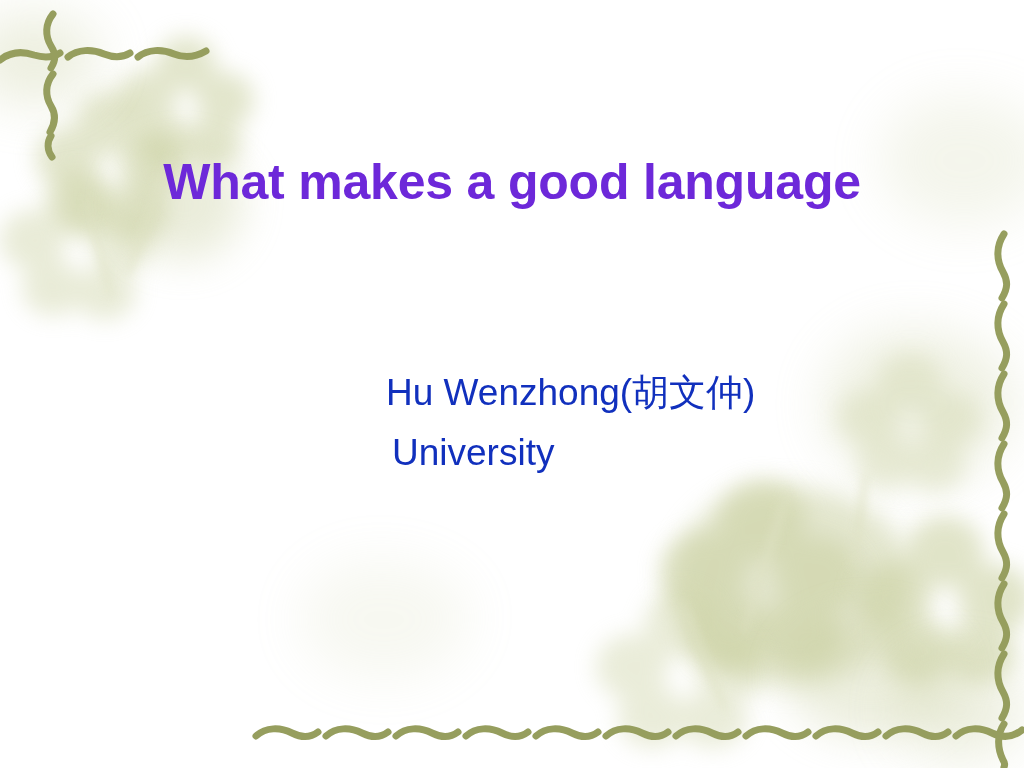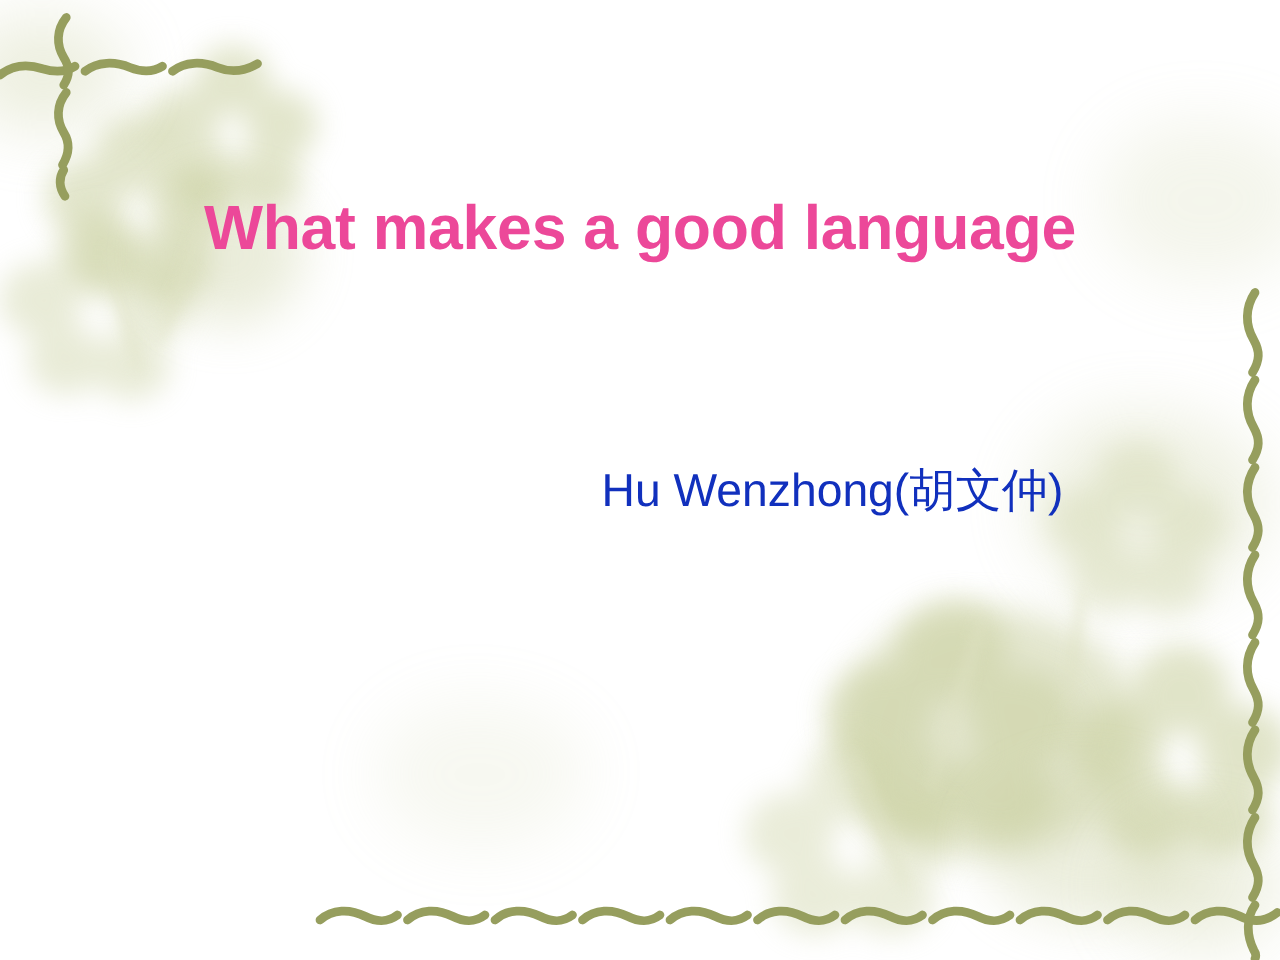--- a/index.html
+++ b/index.html
@@ -59,39 +59,39 @@
   .rule { position: absolute; }
   .rule svg { display: block; overflow: visible; }
 
   
   #title {
     position: absolute;
     left: 62px;
     top: 148px;
     width: 900px;
     text-align: center;
-    color: #ec4899;
+    color: #6d28d9;
     font-size: 50px;
     font-weight: bold;
     line-height: 1.38;
     letter-spacing: -0.2px;
   }
   #subtitle {
     position: absolute;
     left: 386px;
     top: 363px;
     width: 560px;
     color: #1130bd;
     font-size: 37px;
     font-weight: normal;
     line-height: 1.62;
     white-space: nowrap;
   }
   #subtitle .ln { display: block; }
-  #subtitle .ln.indent1 { margin-left: 0px; text-align: center; }
+  #subtitle .ln.indent1 { margin-left: 0px; }
   #subtitle .ln.indent2 { margin-left: 3px; }
   #subtitle .ln.indent3 { margin-left: 6px; }
 </style>
 </head>
 <body>
 
 <div id="slide">
 
   <div class="floral-layer">
 
@@ -214,15 +214,16 @@
       </g>
     </svg>
   </div>
 
   <div id="title">
     <div>What makes a good language</div>
   </div>
 
   <div id="subtitle">
     <span class="ln indent1">Hu Wenzhong(胡文仲)</span>
+    <span class="ln indent3">University</span>
   </div>
 
 </div>
 
 </body></html>

